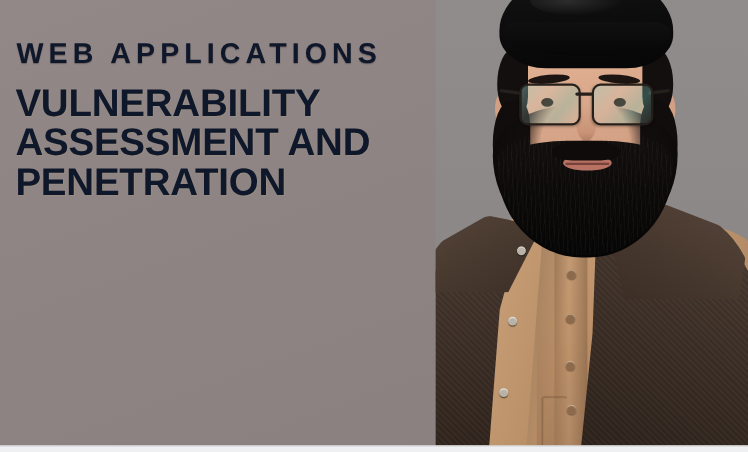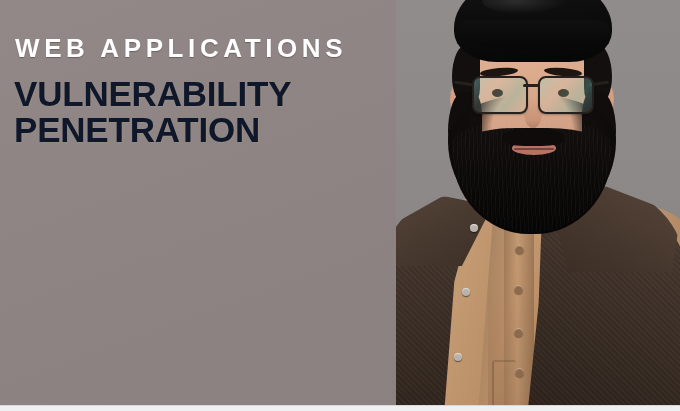--- a/index.html
+++ b/index.html
@@ -51,21 +51,21 @@
     left: 0; top: 0;
     width: 396px; height: 405px;
   }
   .eyebrow {
     position: absolute;
     left: 15px;
     top: 33px;
     font-size: 26px;
     font-weight: 700;
     letter-spacing: 4.6px;
-    color: #ffffff;
+    color: #0f172a;
     white-space: nowrap;
     text-shadow: 0 1px 1px rgba(40,30,28,0.35);
     font-family: "Liberation Sans", sans-serif;
   }
   .headline {
     position: absolute;
     left: 14px;
     top: 76px;
     width: 372px;
     font-size: 35px;
@@ -489,20 +489,21 @@
     <div class="cap-band"></div>
     <div class="cap-sheen"></div>
   </div>
 
   <div class="text-col">
 
     <div class="eyebrow">WEB APPLICATIONS</div>
 
     <div class="headline">
       <span class="ln">VULNERABILITY</span>
+      <span class="ln">ASSESSMENT AND</span>
       <span class="ln">PENETRATION</span>
     </div>
 
   </div>
 
   <div class="bottom-strip"></div>
   <div class="bottom-strip-line"></div>
 </div>
 
 </body></html>

